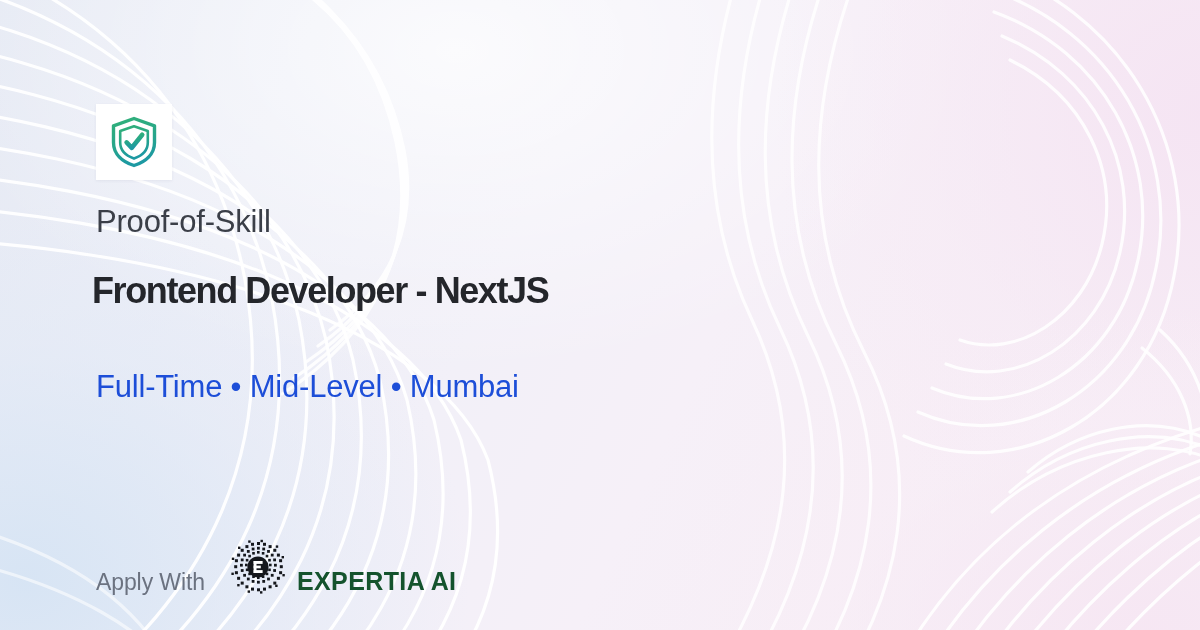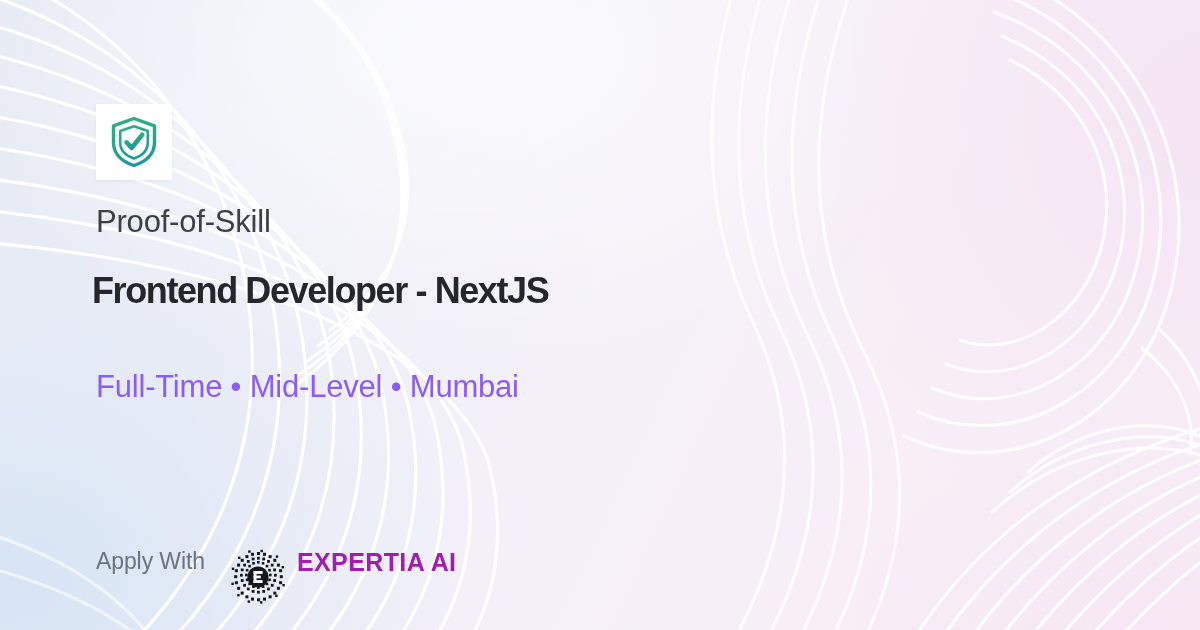--- a/index.html
+++ b/index.html
@@ -91,50 +91,50 @@
     color:#24262b;
     white-space:nowrap;
   }
 
   .meta {
     position:absolute;
     left:0; top:361px;
     font-size:31px;
     font-weight:400;
     letter-spacing:-0.2px;
-    color:#8b5cf6;
+    color:#1d4ed8;
     white-space:nowrap;
   }
 
   .footer {
     position:absolute;
     left:0; top:540px;
     height:48px;
     display:flex;
-    align-items:flex-start;
+    align-items:flex-end;
   }
   .apply-with {
     font-size:23px;
     font-weight:400;
     color:#6b7280;
     letter-spacing:-0.1px;
     white-space:nowrap;
   }
   .brand-mark {
     margin-left:24px;
     width:58px; height:58px;
     display:flex; align-items:center; justify-content:center;
   }
   .brand-mark svg { display:block; }
   .brand-name {
     margin-left:10px;
     font-size:25px;
     font-weight:600;
     letter-spacing:0.4px;
-    color:#a21caf;
+    color:#14532d;
     white-space:nowrap;
   }
 </style>
 </head>
 <body>
 
 <div id="card">
 
   <div class="bg-base"></div>
   <div class="bg-wash-white"></div>

